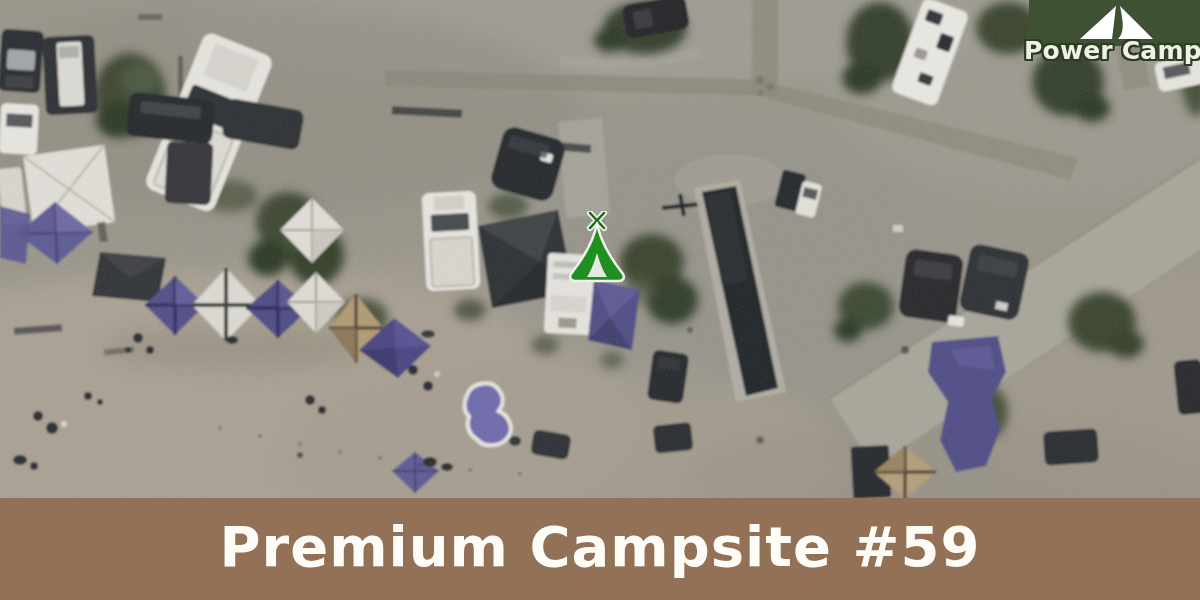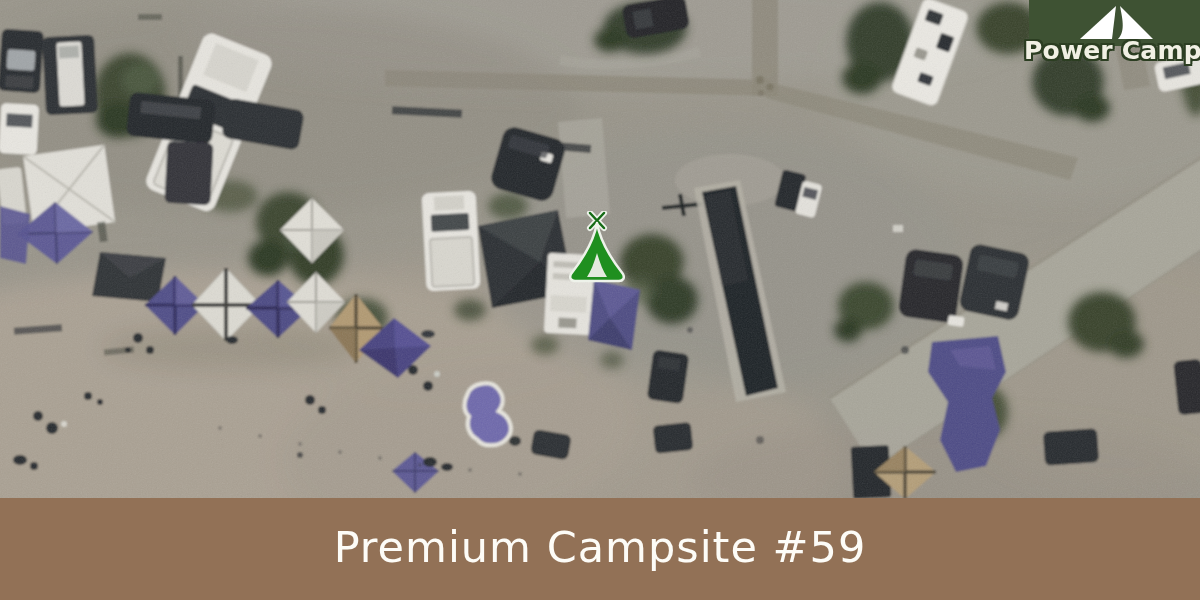--- a/index.html
+++ b/index.html
@@ -31,21 +31,21 @@
     white-space:nowrap;
   }
   
   .banner{
     position:absolute;left:0;right:0;bottom:0;height:102px;
     background:var(--banner-background,#927156);
     display:flex;align-items:center;justify-content:center;
   }
   .banner-title{
     color:var(--banner-text,#fdfcf7);
-    font-size:43px;font-weight:normal;letter-spacing:1px;line-height:1;
+    font-size:56px;font-weight:bold;letter-spacing:1px;line-height:1;
     transform:translateY(-2px);
     white-space:nowrap;
   }
 </style>
 </head>
 <body>
 
 <div class="screen">
 
   <div class="map-wrap">

